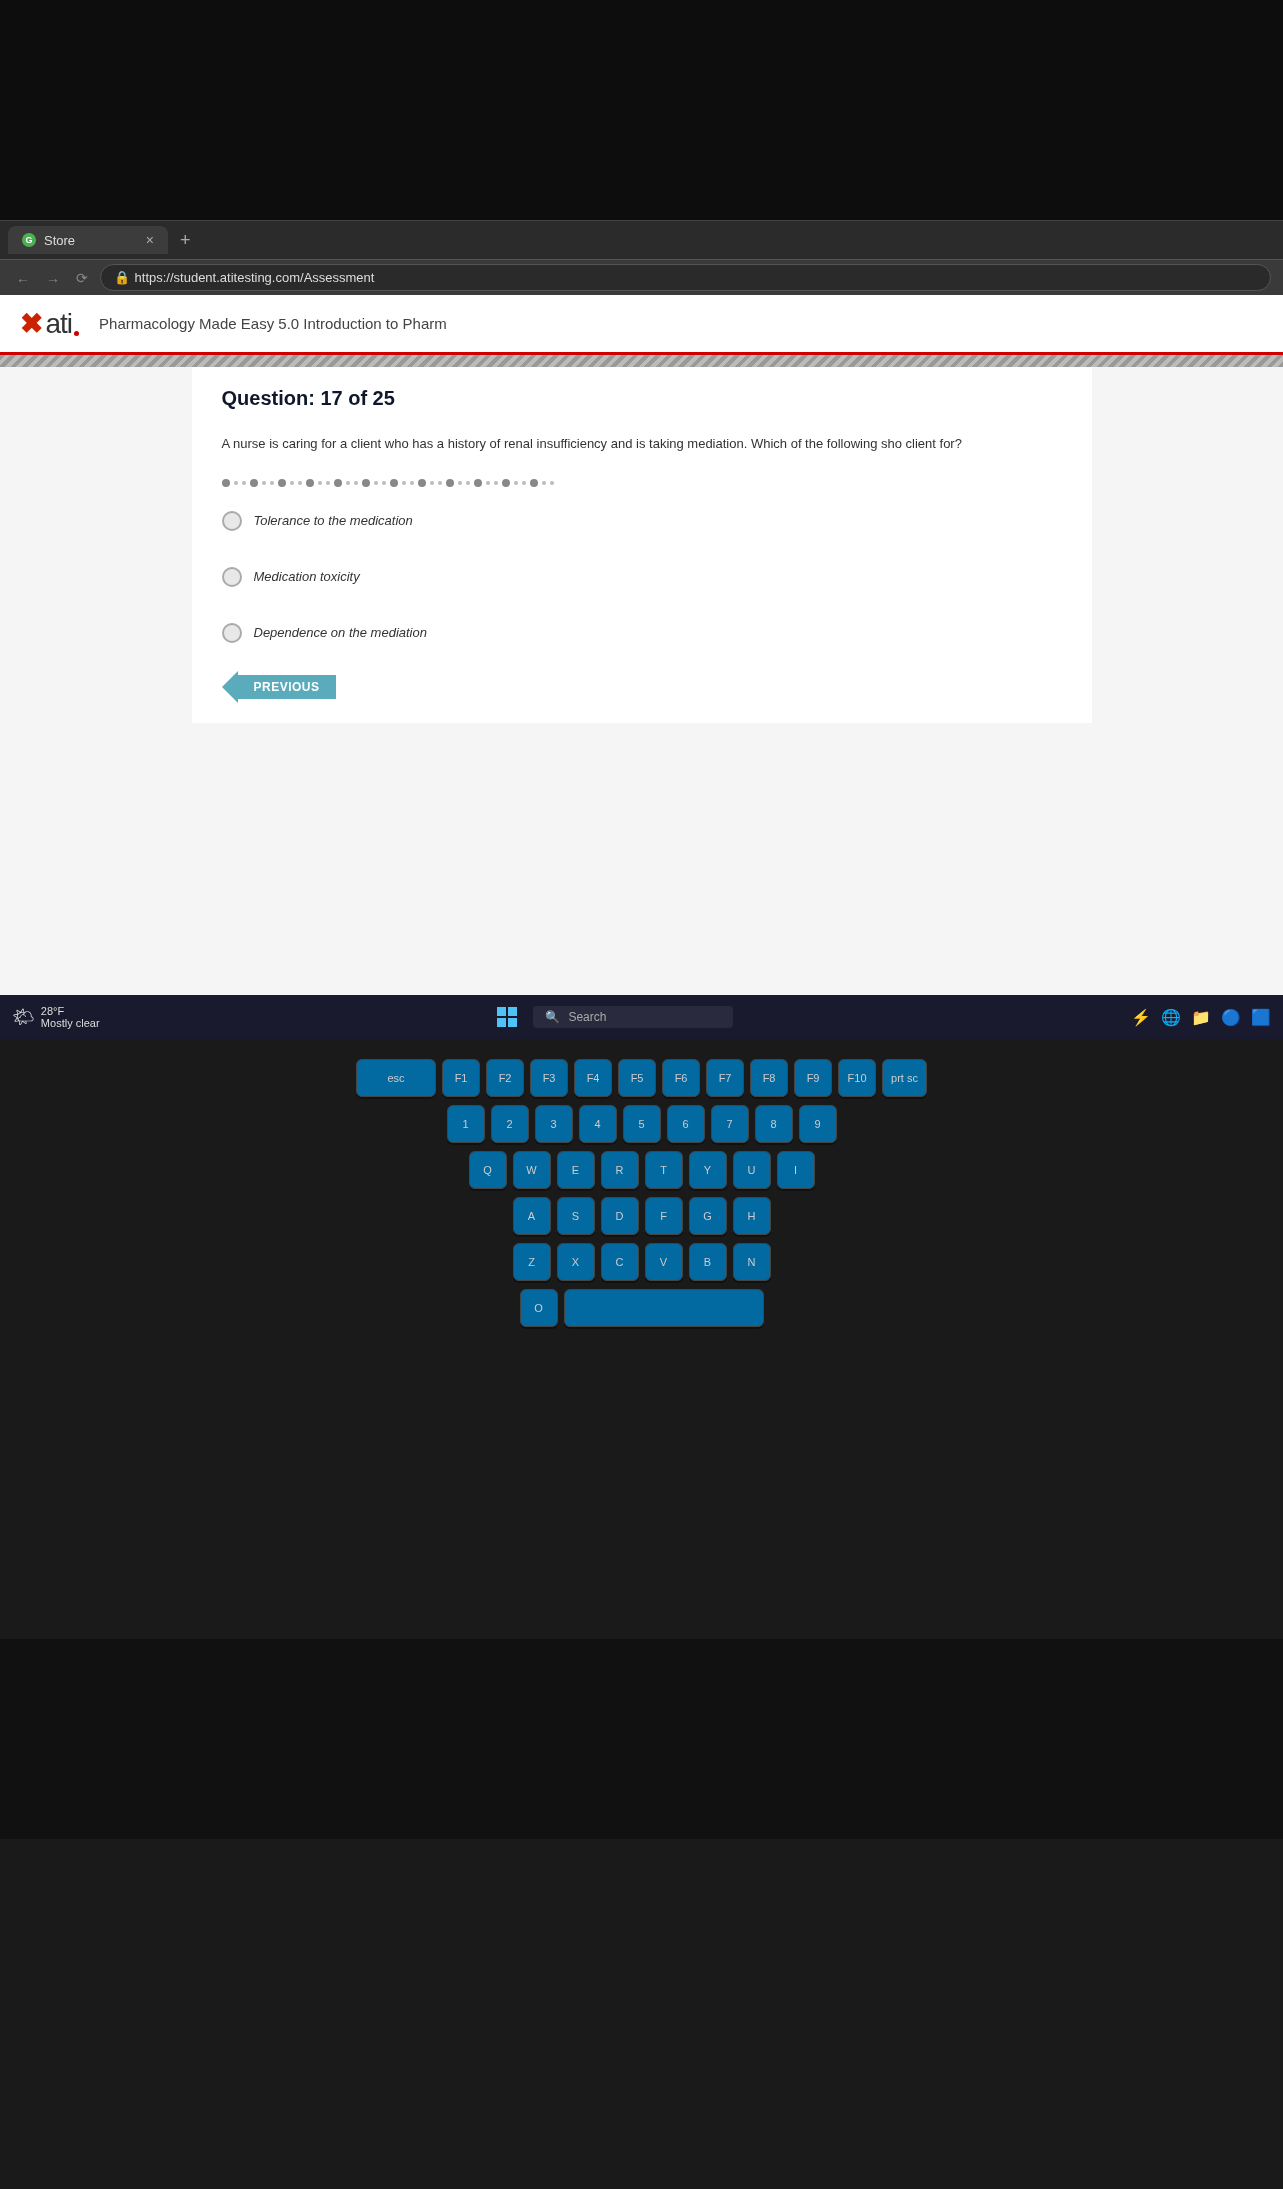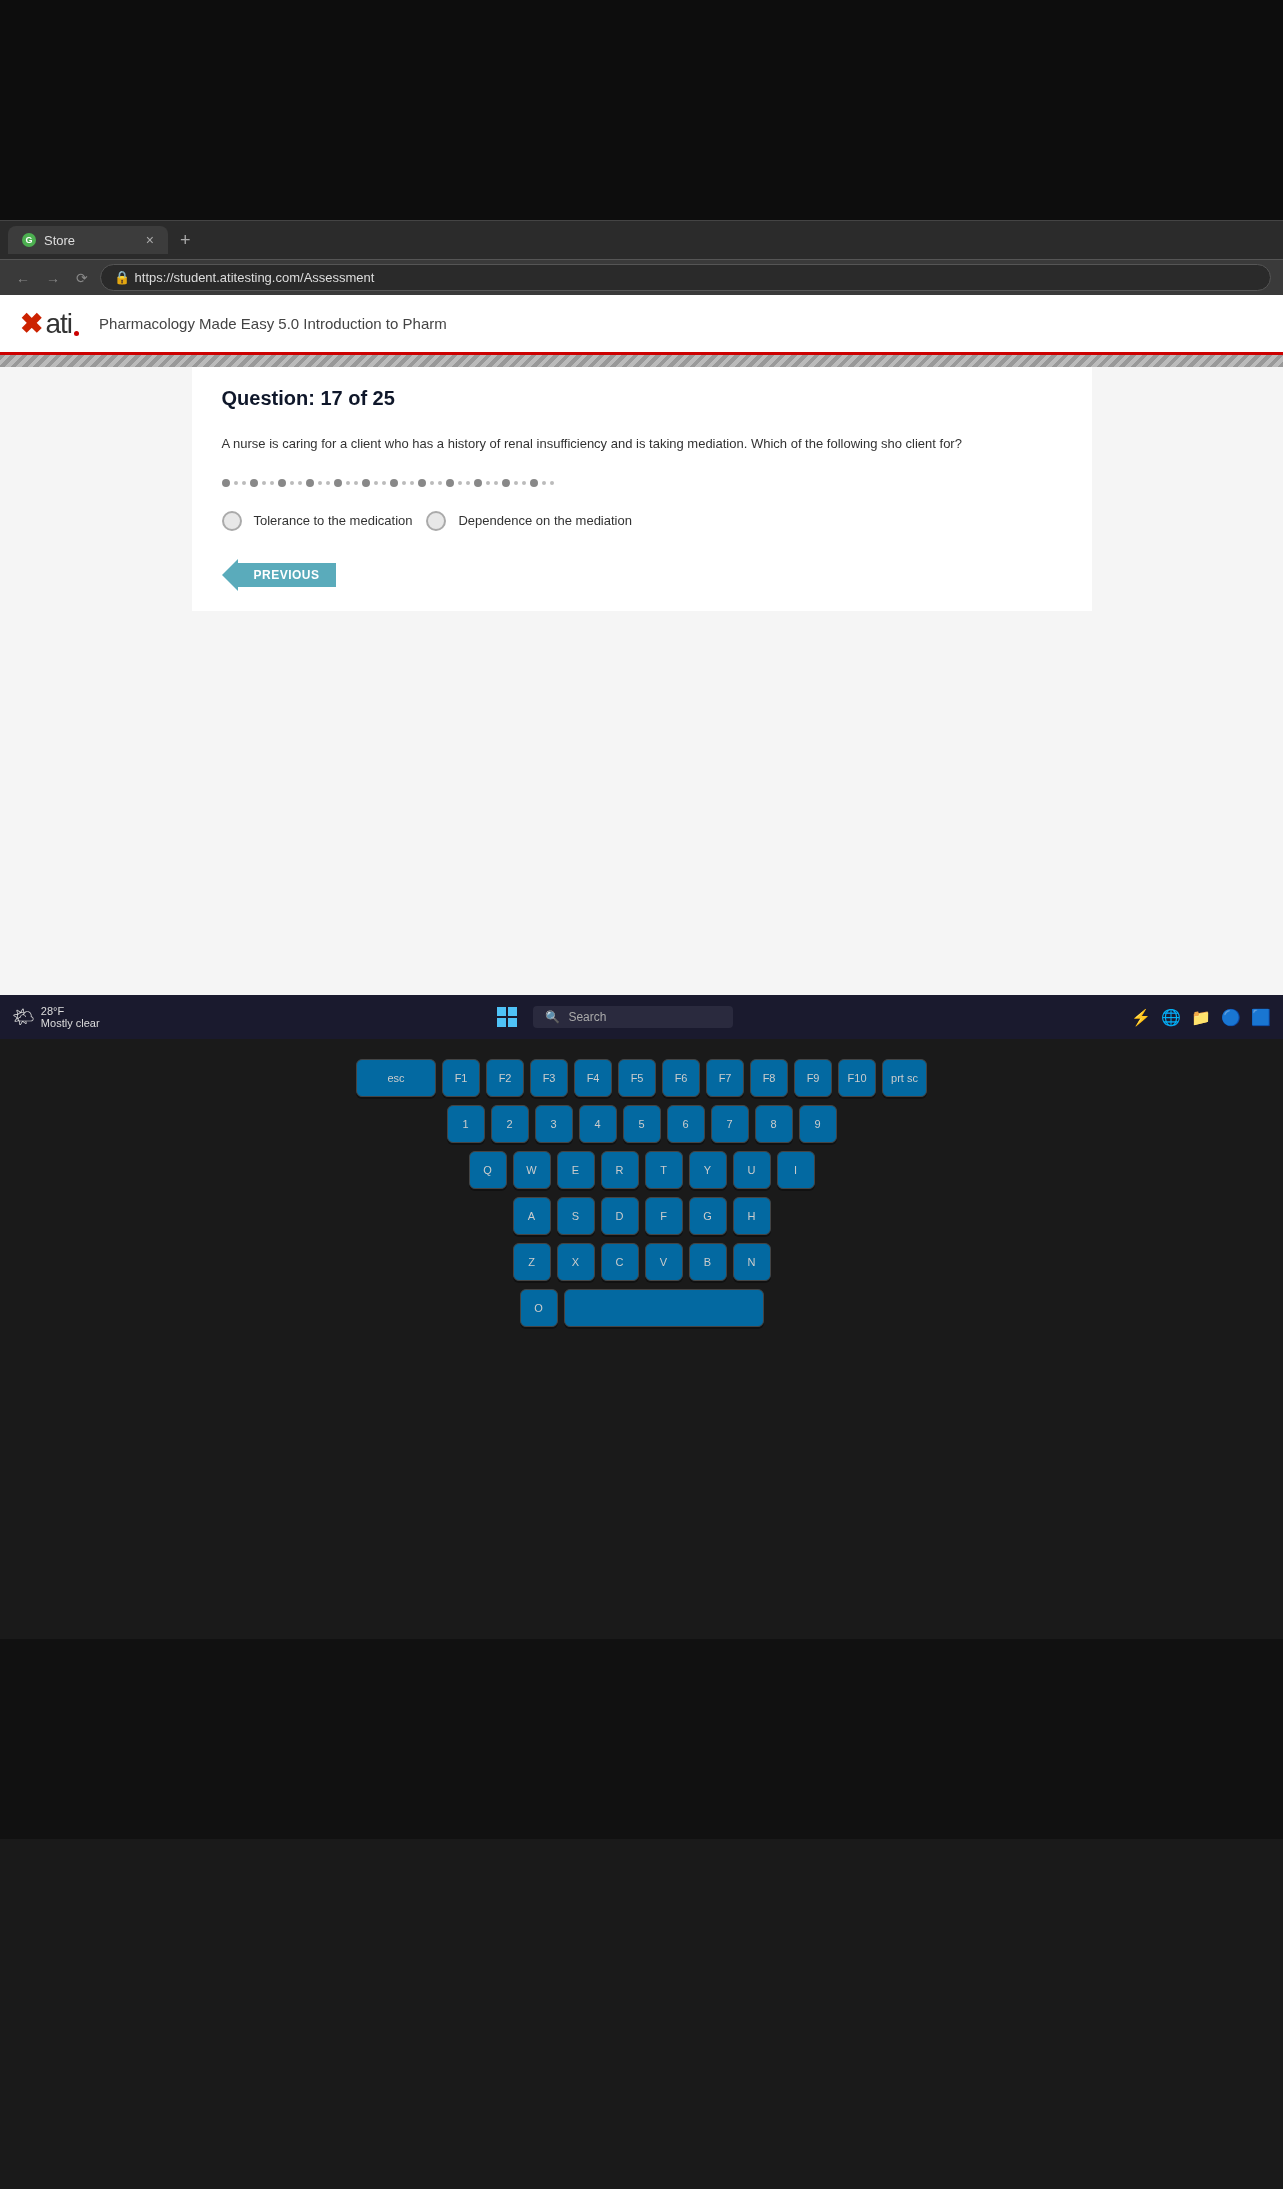--- a/index.html
+++ b/index.html
@@ -208,23 +208,24 @@
 
     .dot.large {
       width: 8px;
       height: 8px;
       background: #888;
     }
 
     
     .answer-options {
       display: flex;
-      flex-direction: row;
-      gap: 14px;
+      flex-direction: column;
+      gap: 28px;
       margin: 20px 0;
+      font-style: italic;
     }
 
     .answer-option {
       display: flex;
       align-items: center;
       gap: 12px;
       cursor: pointer;
       padding: 4px 0;
     }
 
@@ -477,20 +478,24 @@
     </div>
 
     <div class="answer-options">
 
       <div class="answer-option">
         <div class="radio-btn"></div>
         <span class="option-text">Tolerance to the medication</span>
       </div>
 
 
+      <div class="answer-option">
+        <div class="radio-btn"></div>
+        <span class="option-text">Medication toxicity</span>
+      </div>
 
       <div class="answer-option">
         <div class="radio-btn"></div>
         <span class="option-text">Dependence on the mediation</span>
       </div>
 
     </div>
 
     <div class="btn-previous">
       <div class="btn-previous-arrow"></div>

